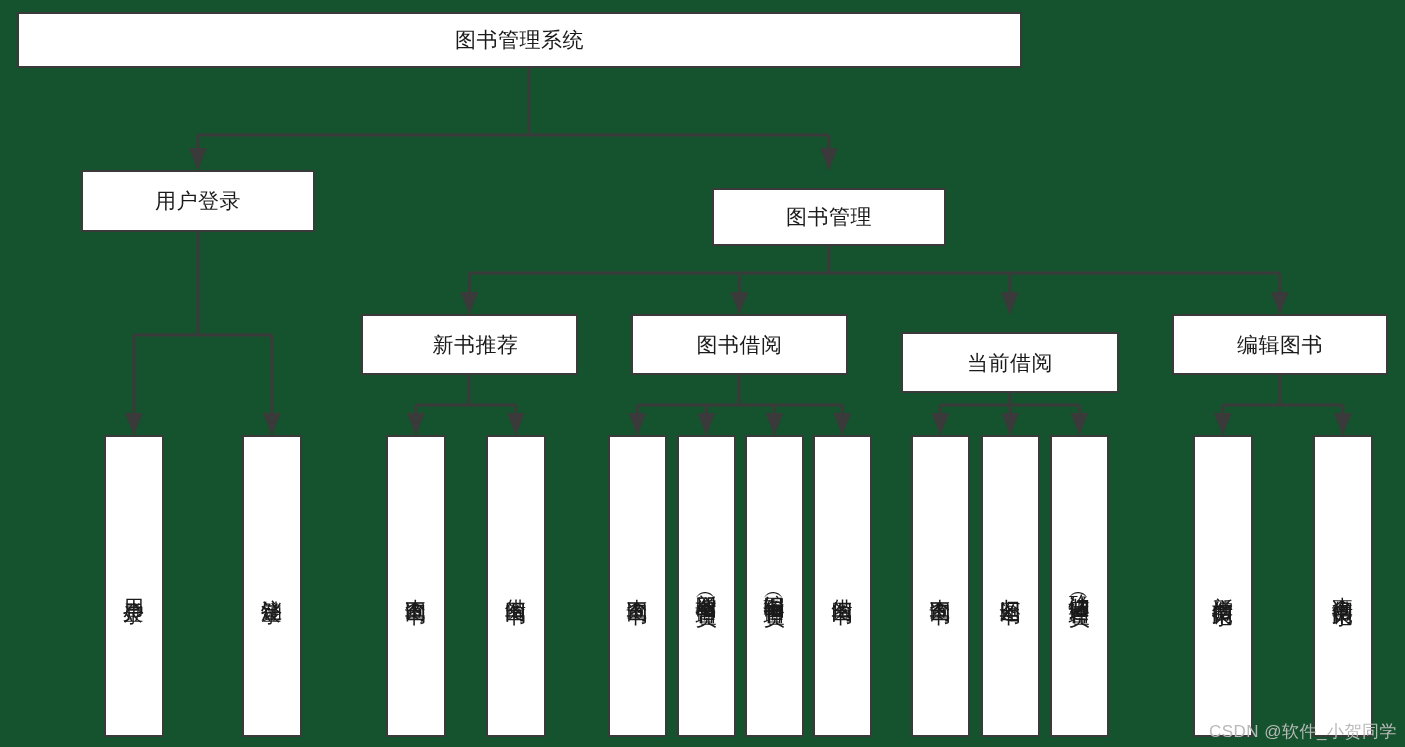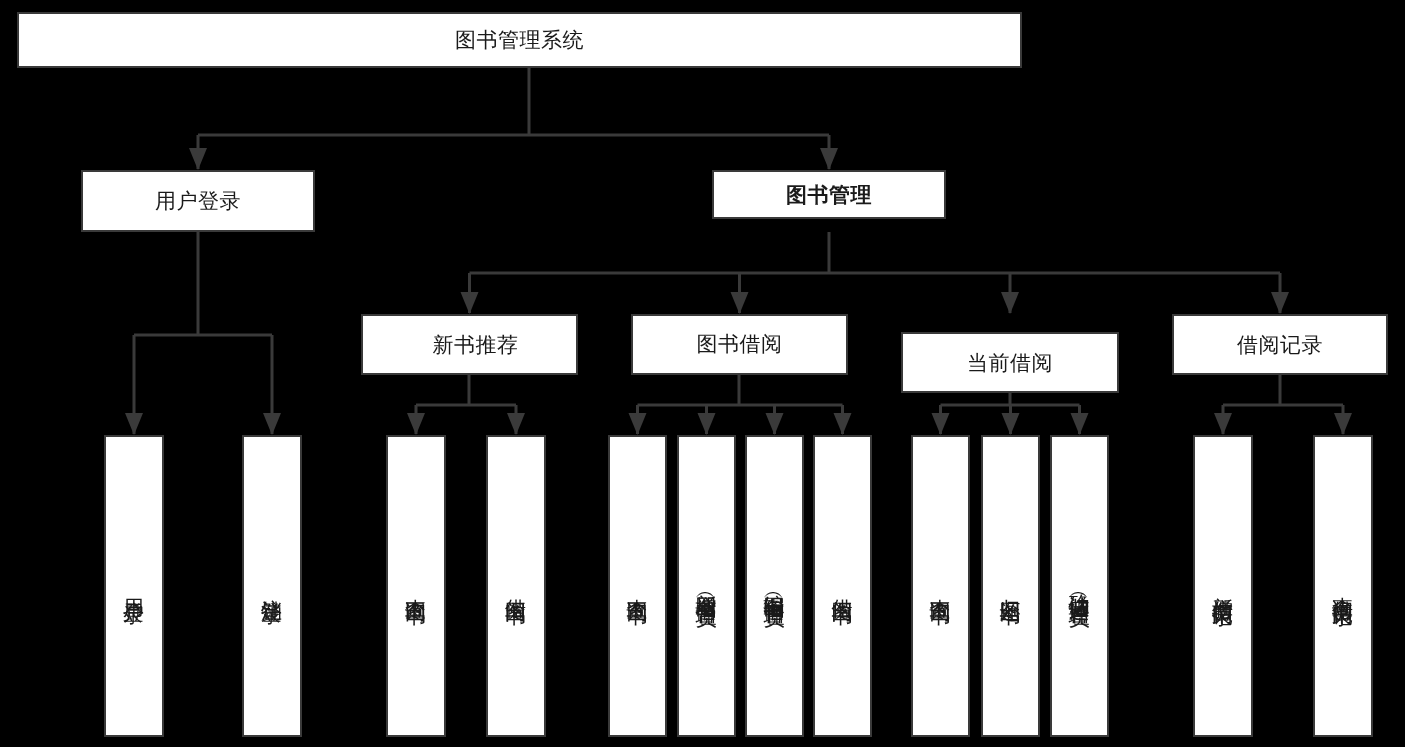--- a/index.html
+++ b/index.html
@@ -7,21 +7,21 @@
     padding: 0;
     background: #ffffff;
   }
   body {
     font-family: "Liberation Sans", "DejaVu Sans", sans-serif;
   }
   #diagram-root {
     position: relative;
     width: 1405px;
     height: 747px;
-    background: #000000;
+    background: #14532d;
     overflow: hidden;
   }
   .node {
     position: absolute;
     box-sizing: border-box;
     background: #ffffff;
     border: 2px solid #3a3a3a;
     display: flex;
     align-items: center;
     justify-content: center;
@@ -124,34 +124,34 @@
       <line x1="1343" y1="405" x2="1343" y2="434" stroke="#3a3a3a" stroke-width="3"></line>
       <polygon points="1334,413 1352,413 1343,435" fill="#3a3a3a"></polygon>
     </svg>
   <div id="node-layer">
       <div class="node horizontal" style="left: 17px; top: 12px; width: 1005px; height: 56px; border-color: rgb(58, 58, 58); background: rgb(255, 255, 255);">
         <span class="node-label" style="color: rgb(26, 26, 26);">图书管理系统</span>
       </div>
       <div class="node horizontal" style="left: 81px; top: 170px; width: 234px; height: 62px; border-color: rgb(58, 58, 58); background: rgb(255, 255, 255);">
         <span class="node-label" style="color: rgb(26, 26, 26);">用户登录</span>
       </div>
-      <div class="node horizontal" style="left: 712px; top: 170px; width: 234px; height: 49px; border-color: rgb(58, 58, 58); background: rgb(255, 255, 255); font-weight: bold;">
+      <div class="node horizontal" style="left: 712px; top: 188px; width: 234px; height: 58px; border-color: rgb(58, 58, 58); background: rgb(255, 255, 255);">
         <span class="node-label" style="color: rgb(26, 26, 26);">图书管理</span>
       </div>
       <div class="node horizontal" style="left: 361px; top: 314px; width: 217px; height: 61px; border-color: rgb(58, 58, 58); background: rgb(255, 255, 255);">
         <span class="node-label" style="color: rgb(26, 26, 26); margin-left: 12px;">新书推荐</span>
       </div>
-      <div class="node horizontal" style="left: 631px; top: 314px; width: 217px; height: 61px; border-color: rgb(58, 58, 58); background: rgb(255, 255, 255); font-family: Liberation Serif, serif;">
+      <div class="node horizontal" style="left: 631px; top: 314px; width: 217px; height: 61px; border-color: rgb(58, 58, 58); background: rgb(255, 255, 255);">
         <span class="node-label" style="color: rgb(26, 26, 26);">图书借阅</span>
       </div>
       <div class="node horizontal" style="left: 901px; top: 332px; width: 218px; height: 61px; border-color: rgb(58, 58, 58); background: rgb(255, 255, 255);">
         <span class="node-label" style="color: rgb(26, 26, 26);">当前借阅</span>
       </div>
       <div class="node horizontal" style="left: 1172px; top: 314px; width: 216px; height: 61px; border-color: rgb(58, 58, 58); background: rgb(255, 255, 255);">
-        <span class="node-label" style="color: rgb(26, 26, 26);">借阅记录</span>
+        <span class="node-label" style="color: rgb(26, 26, 26);">编辑图书</span>
       </div>
       <div class="node vertical" style="left: 104px; top: 435px; width: 60px; height: 302px; border-color: rgb(58, 58, 58); background: rgb(255, 255, 255);">
         <span class="node-label" style="color: rgb(26, 26, 26);">用户登录</span>
       </div>
       <div class="node vertical" style="left: 242px; top: 435px; width: 60px; height: 302px; border-color: rgb(58, 58, 58); background: rgb(255, 255, 255);">
         <span class="node-label" style="color: rgb(26, 26, 26);">注销登录</span>
       </div>
       <div class="node vertical" style="left: 386px; top: 435px; width: 60px; height: 302px; border-color: rgb(58, 58, 58); background: rgb(255, 255, 255);">
         <span class="node-label" style="color: rgb(26, 26, 26);">查询图书</span>
       </div>
@@ -179,13 +179,14 @@
       <div class="node vertical" style="left: 1050px; top: 435px; width: 59px; height: 302px; border-color: rgb(58, 58, 58); background: rgb(255, 255, 255);">
         <span class="node-label" style="color: rgb(26, 26, 26);">确认归还（管理员）</span>
       </div>
       <div class="node vertical" style="left: 1193px; top: 435px; width: 60px; height: 302px; border-color: rgb(58, 58, 58); background: rgb(255, 255, 255);">
         <span class="node-label" style="color: rgb(26, 26, 26);">新增借阅记录</span>
       </div>
       <div class="node vertical" style="left: 1313px; top: 435px; width: 60px; height: 302px; border-color: rgb(58, 58, 58); background: rgb(255, 255, 255);">
         <span class="node-label" style="color: rgb(26, 26, 26);">查询借阅记录</span>
       </div>
     </div>
+  <div class="watermark">CSDN @软件_小贺同学</div>
 </div>
 
 </body></html>

